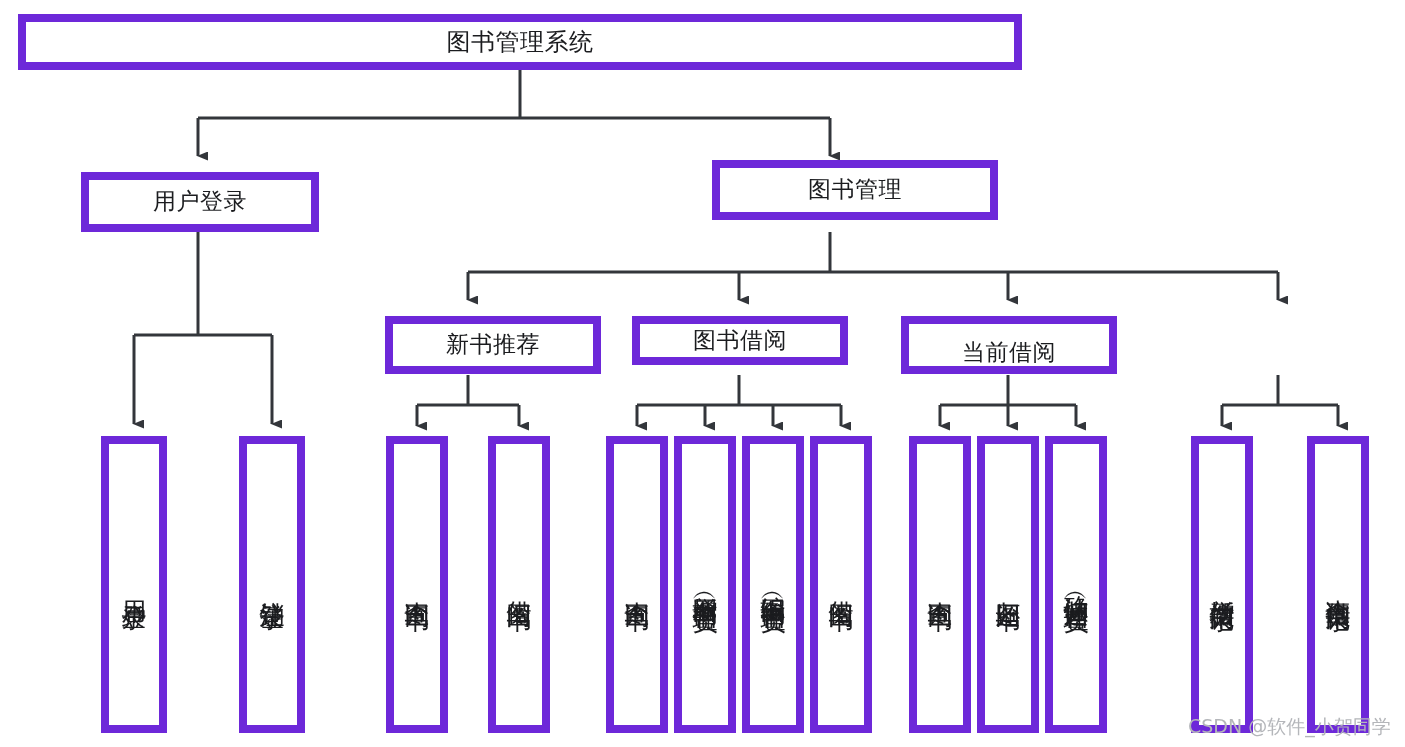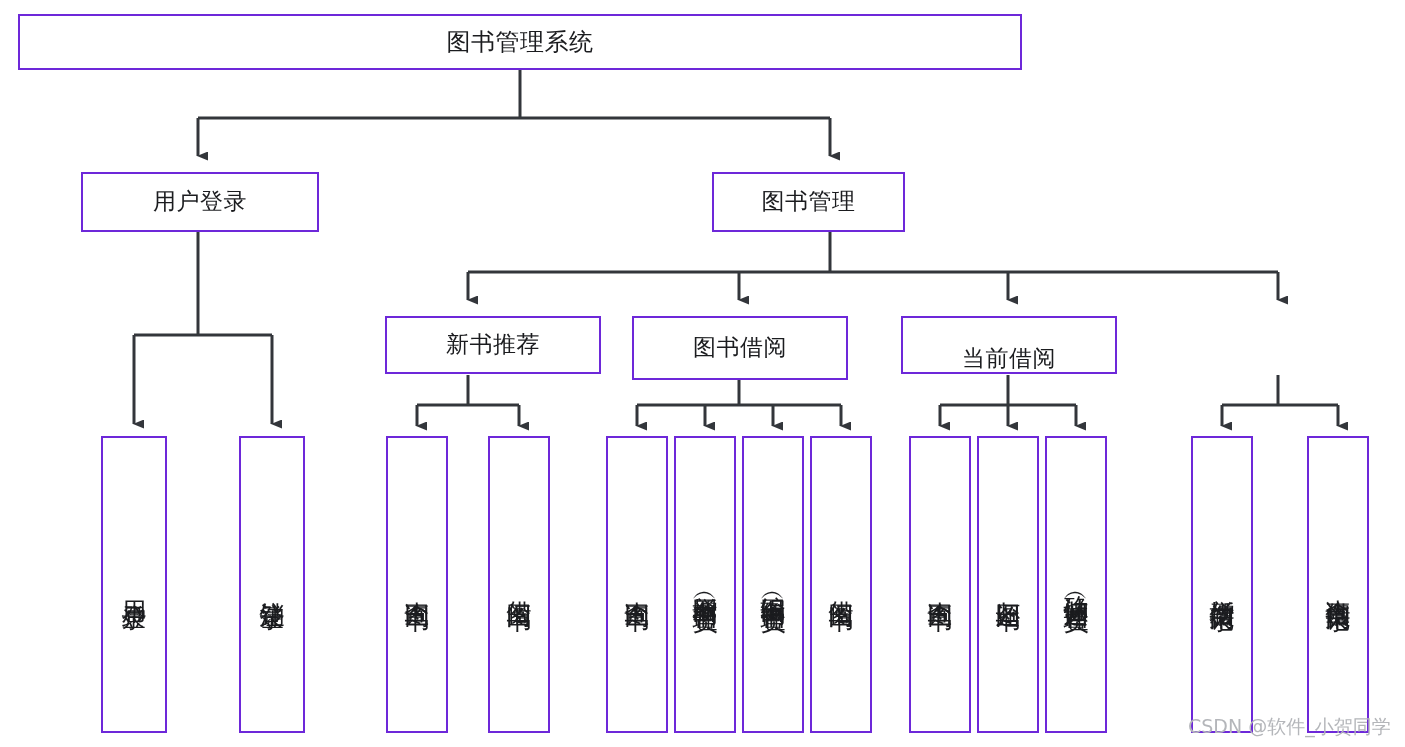--- a/index.html
+++ b/index.html
@@ -21,21 +21,21 @@
     position: absolute;
     left: 0;
     top: 0;
     width: 1405px;
     height: 747px;
   }
   .node {
     position: absolute;
     box-sizing: border-box;
     background: #ffffff;
-    border: 2px solid #6d28d9;
+    border: 8px solid #6d28d9;
     display: flex;
     align-items: center;
     justify-content: center;
     color: #1b1c1f;
     z-index: 2;
   }
   .node-label {
     display: block;
     text-align: center;
     line-height: 1.18;
@@ -128,28 +128,28 @@
     </g>
   </svg>
 
   <div class="node h root" style="left:18px; top:14px; width:1004px; height:56px;">
     <span class="node-label">图书管理系统</span>
   </div>
 
   <div class="node h" style="left:81px; top:172px; width:238px; height:60px;">
     <span class="node-label">用户登录</span>
   </div>
-  <div class="node h" style="left:712px; top:172px; width:193px; height:60px;">
+  <div class="node h" style="left:712px; top:160px; width:286px; height:60px;">
     <span class="node-label">图书管理</span>
   </div>
 
   <div class="node h" style="left:362px; top:316px; width:216px; height:58px;margin-left:23px;">
     <span class="node-label">新书推荐</span>
   </div>
-  <div class="node h" style="left:632px; top:316px; width:216px; height:64px;">
+  <div class="node h" style="left:632px; top:316px; width:216px; height:49px;">
     <span class="node-label">图书借阅</span>
   </div>
   <div class="node h" style="left:901px; top:316px; width:216px; height:58px;align-items:flex-end;">
     <span class="node-label">当前借阅</span>
   </div>
 
   <div class="node v" style="left:101px; top:436px; width:66px; height:297px;">
     <span class="node-label">用户登录</span>
   </div>
   <div class="node v" style="left:239px; top:436px; width:66px; height:297px;">

